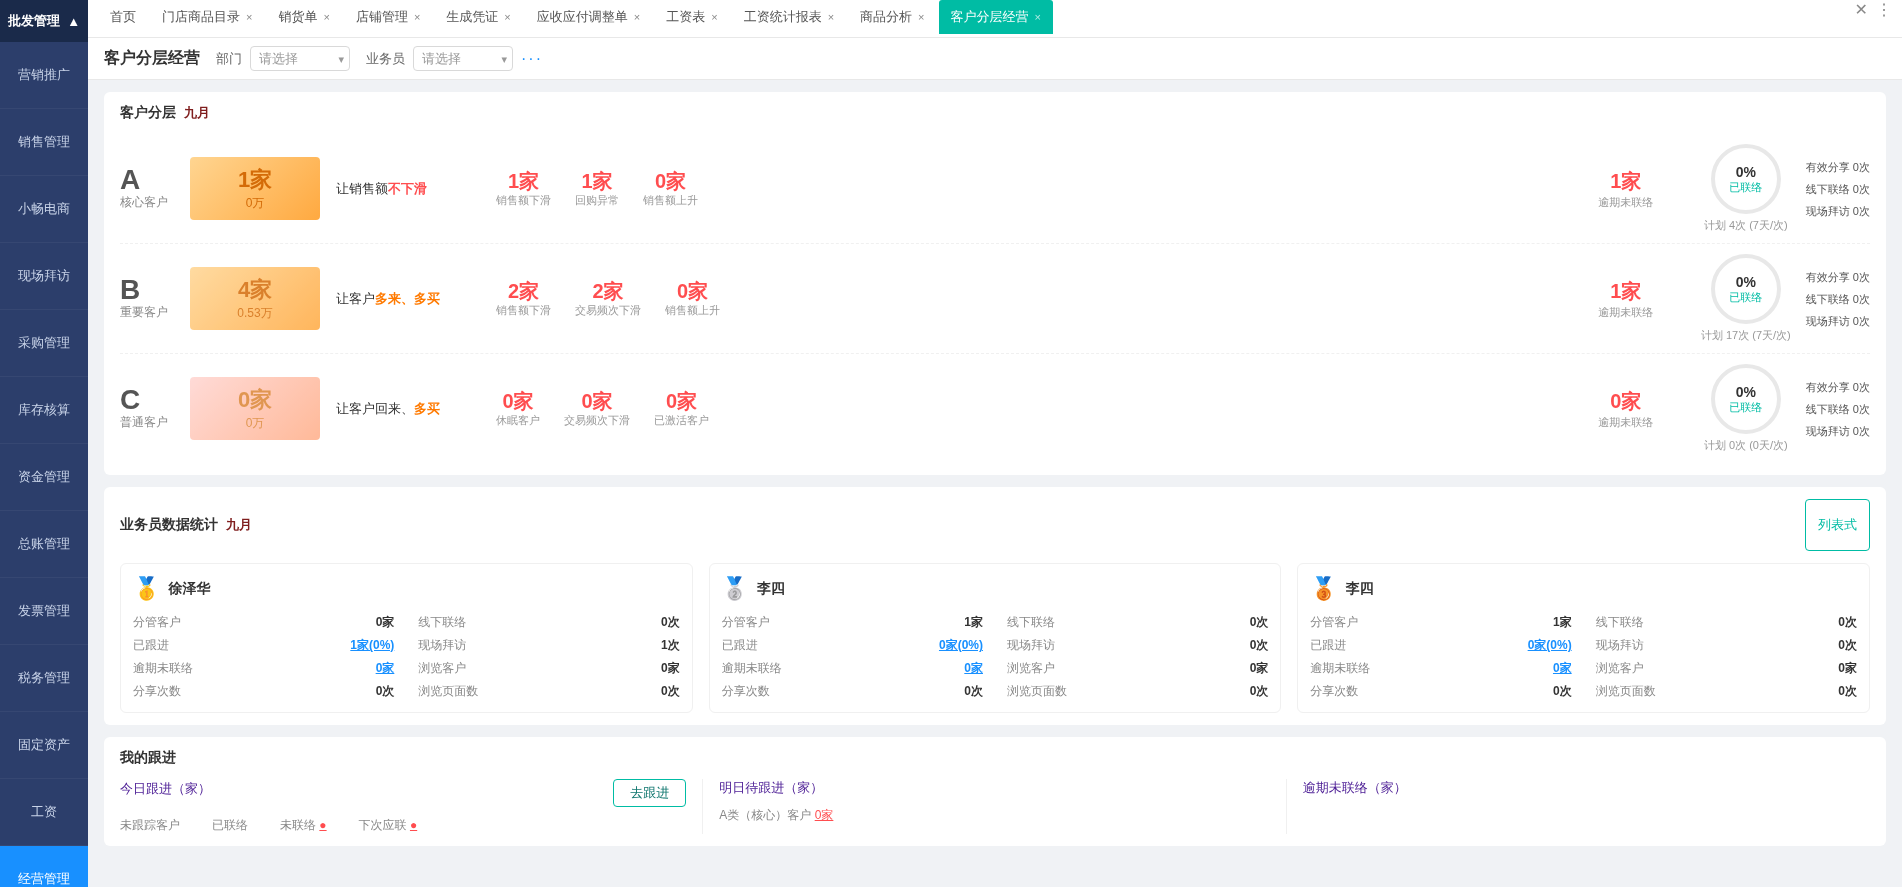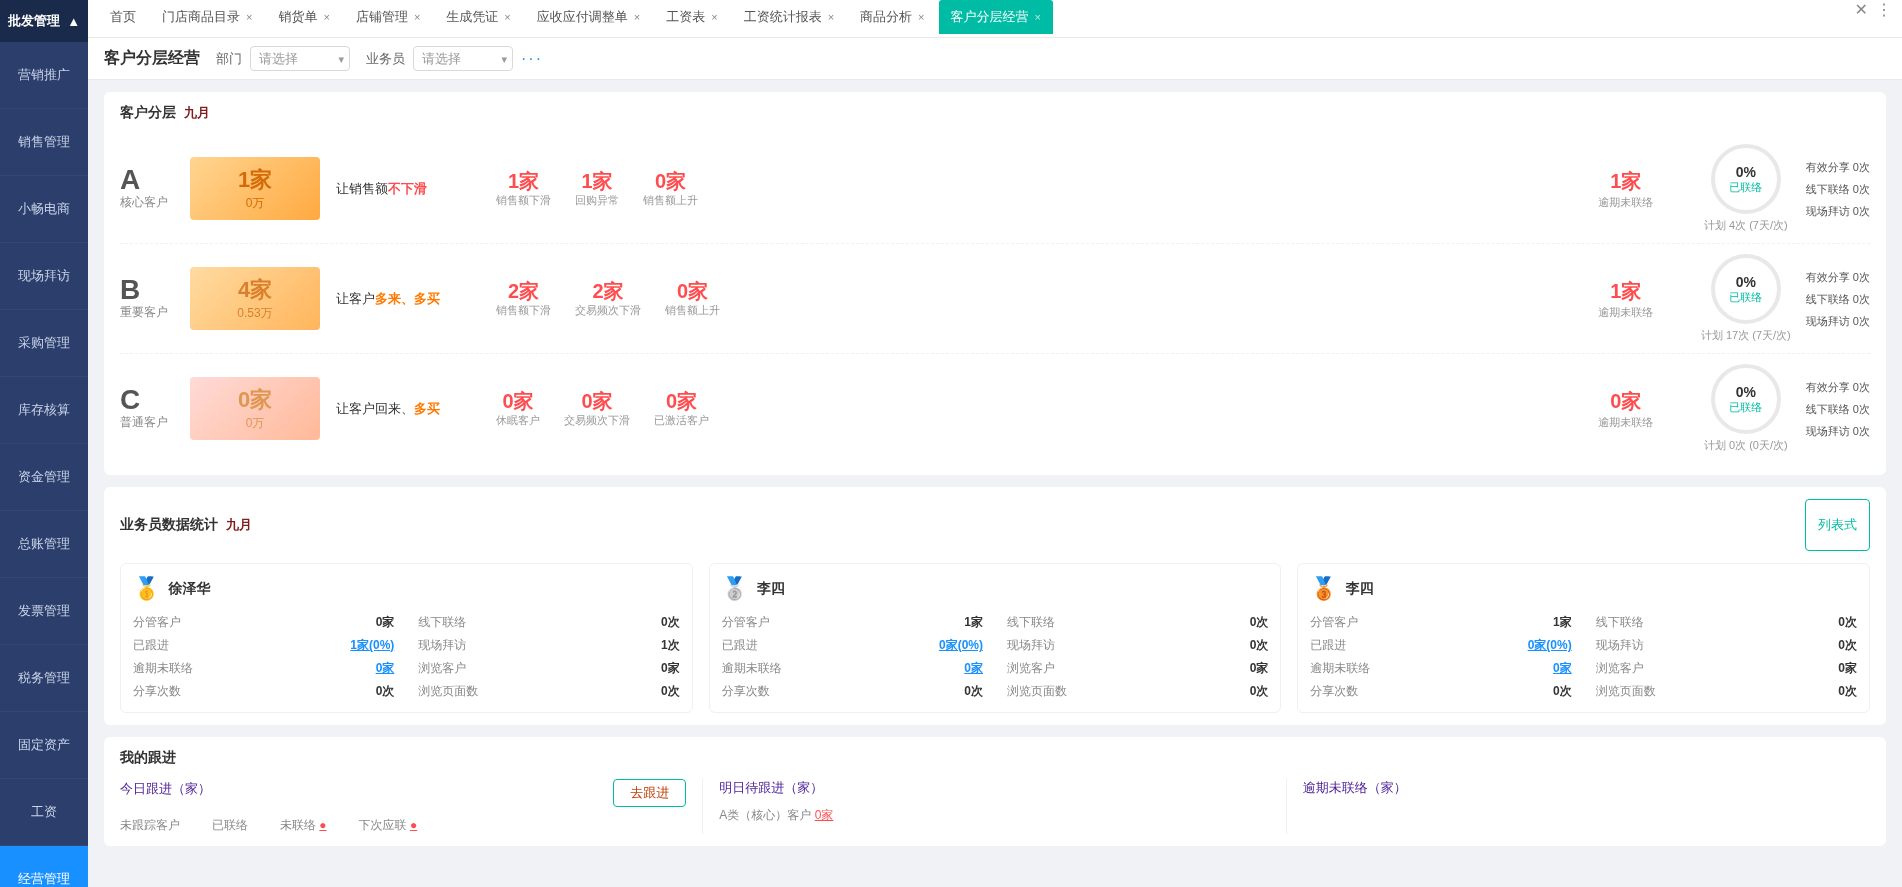--- a/index.html
+++ b/index.html
@@ -171,21 +171,21 @@
     .biz-stat-key { color: #888; }
     .biz-stat-val { color: #333; font-weight: bold; }
     .biz-stat-val.link { color: #1890ff; text-decoration: underline; cursor: pointer; }
 
     
     .followup-grid { display: grid; grid-template-columns: 1fr 1fr 1fr; gap: 0; }
     .followup-col { padding: 0 16px; border-right: 1px solid #f0f0f0; }
     .followup-col:first-child { padding-left: 0; }
     .followup-col:last-child { border-right: none; }
     .followup-col-title { font-size: 13px; color: #4c1d95; margin-bottom: 8px; }
-    .followup-btn { border: 1px solid #00bca4; color: #c2410c; background: #fff; padding: 4px 16px; border-radius: 4px; font-size: 13px; cursor: pointer; }
+    .followup-btn { border: 1px solid #00bca4; color: #0f766e; background: #fff; padding: 4px 16px; border-radius: 4px; font-size: 13px; cursor: pointer; }
     .followup-bottom { display: flex; gap: 32px; margin-top: 8px; }
     .followup-item { font-size: 12px; color: #888; }
     .followup-item .val { color: #ff4d4f; cursor: pointer; text-decoration: underline; }
 
   </style>
 </head>
 <body>
 
 <div class="sidebar">
   <div class="sidebar-header">

